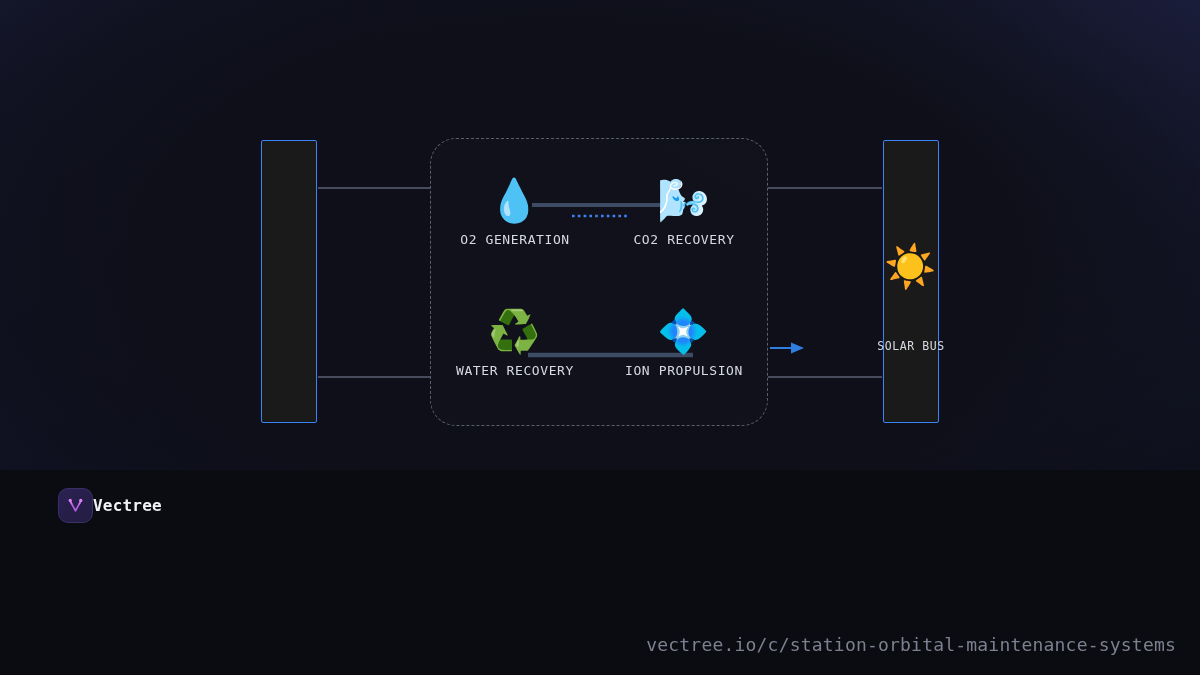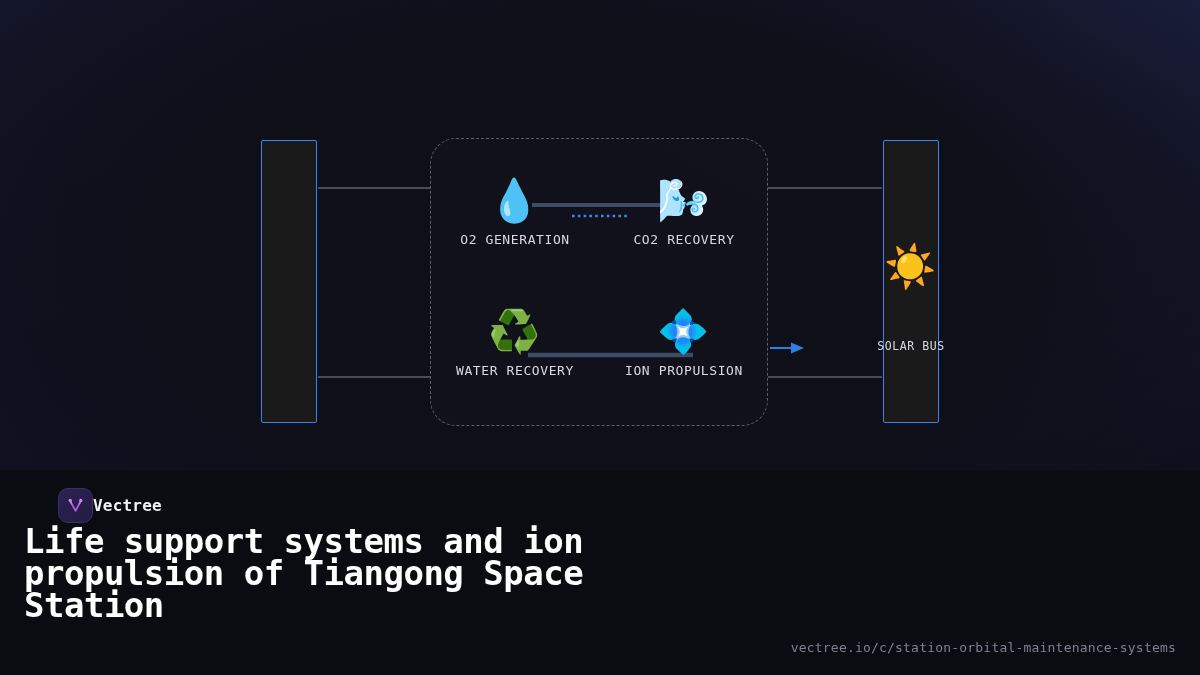--- a/index.html
+++ b/index.html
@@ -134,21 +134,21 @@
     line-height: 32px;
     font-weight: bold;
     color: #ffffff;
     letter-spacing: -0.5px;
     white-space: pre-line;
   }
   #url {
     position: absolute;
     right: 24px;
     bottom: 20px;
-    font-size: 13px;
+    font-size: 18px;
     color: #7c8090;
     letter-spacing: 0.2px;
   }
 </style>
 </head>
 <body>
 
 <div id="page">
 
   <div id="canvas">
@@ -216,21 +216,18 @@
           <path d="M6 7 L12 18 L18 7" stroke="#b45ee0" stroke-width="2" fill="none" stroke-linecap="round" stroke-linejoin="round"></path>
           <path d="M6 7 L7.6 10.2" stroke="#d07af0" stroke-width="1.6" fill="none" stroke-linecap="round"></path>
           <path d="M18 7 L16.4 10.2" stroke="#d07af0" stroke-width="1.6" fill="none" stroke-linecap="round"></path>
           <circle cx="6" cy="6.3" r="1.9" fill="#e07ef5"></circle>
           <circle cx="18" cy="6.3" r="1.9" fill="#e07ef5"></circle>
         </svg>
       </div>
       <div id="brand-name">Vectree</div>
     </div>
 
-    <div id="headline">Life support systems and ion
-propulsion of Tiangong Space
-Station</div>
 
     <div id="url">vectree.io/c/station-orbital-maintenance-systems</div>
 
   </div>
 
 </div>
 
 </body></html>

